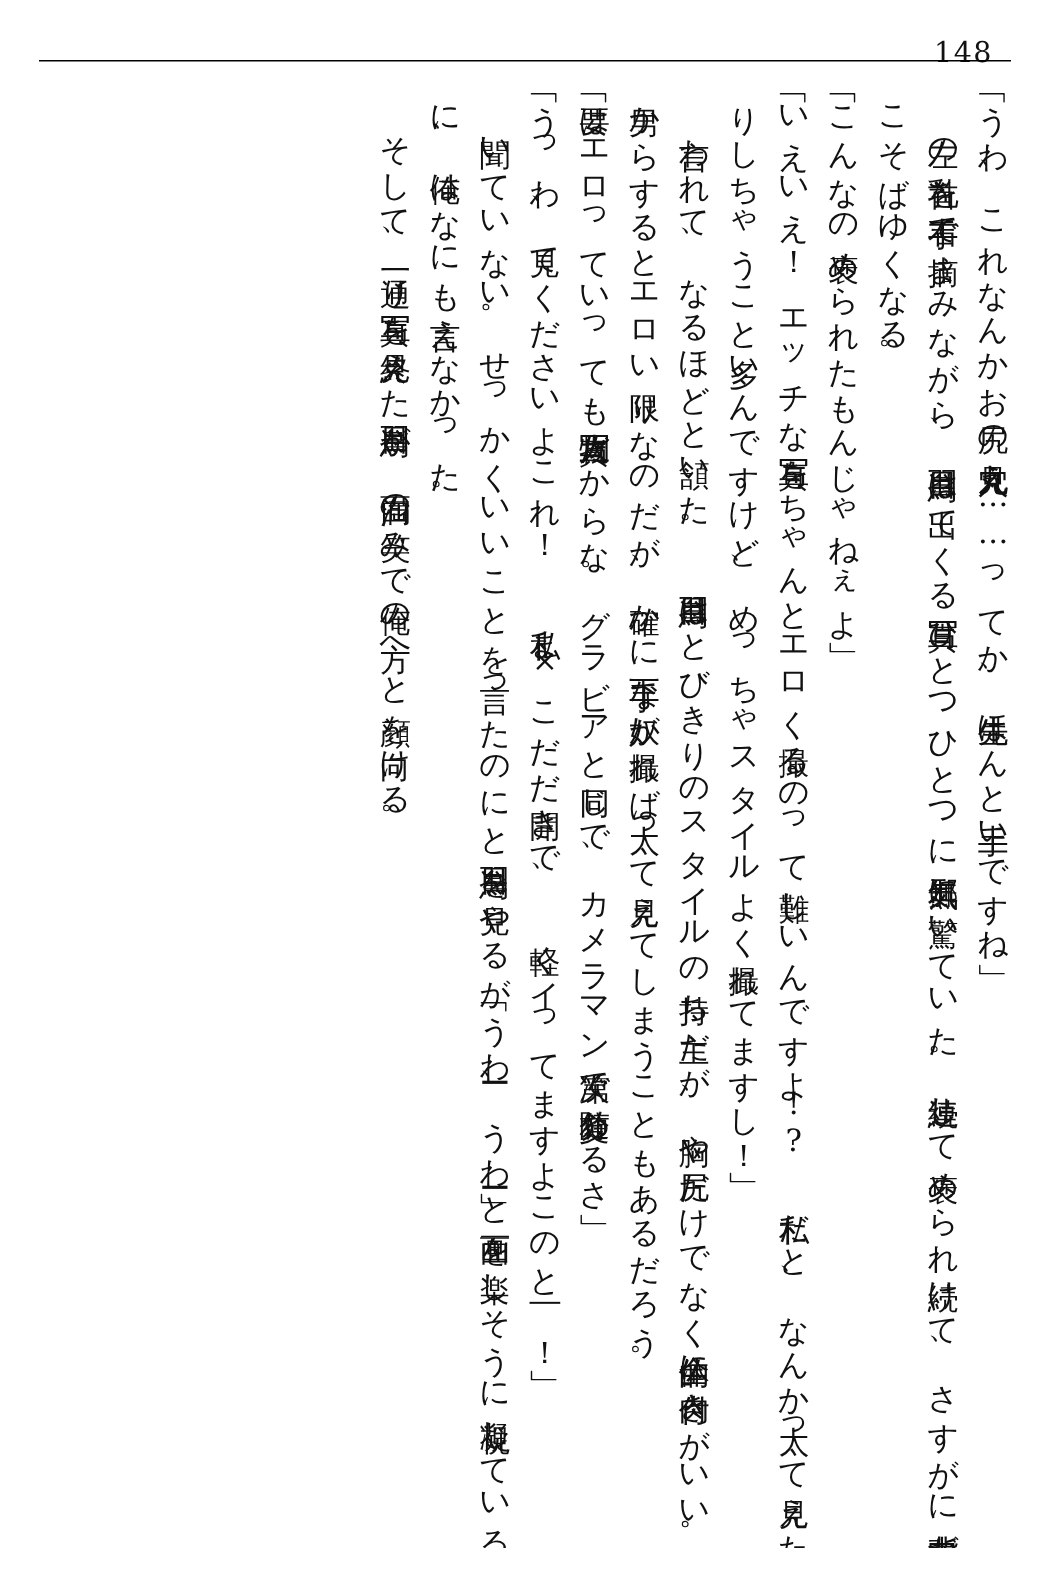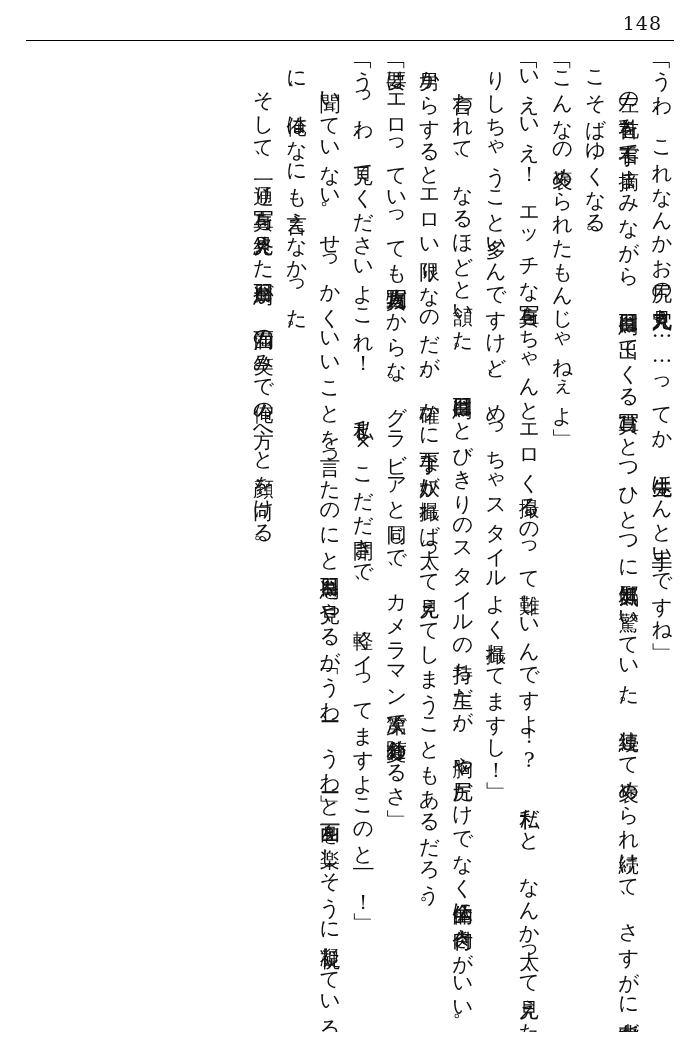--- a/index.html
+++ b/index.html
@@ -17,21 +17,21 @@
   }
   #page {
     position: relative;
     width: 700px;
     height: 1050px;
     box-sizing: border-box;
     background: #ffffff;
   }
   #page-number {
     position: absolute;
-    top: 12px;
+    top: 24px;
     right: 38px;
     font-size: 19px;
     letter-spacing: 1px;
     font-family: "DejaVu Serif", "Liberation Serif", serif;
     color: #111;
   }
   #rule {
     position: absolute;
     top: 40px;
     left: 26px;

